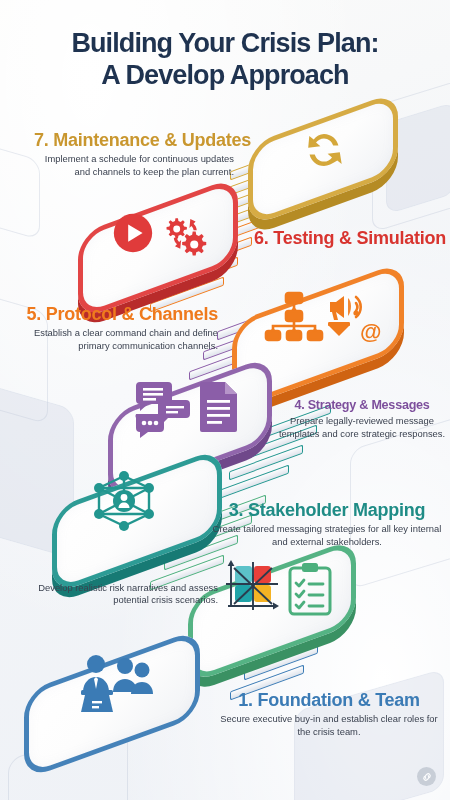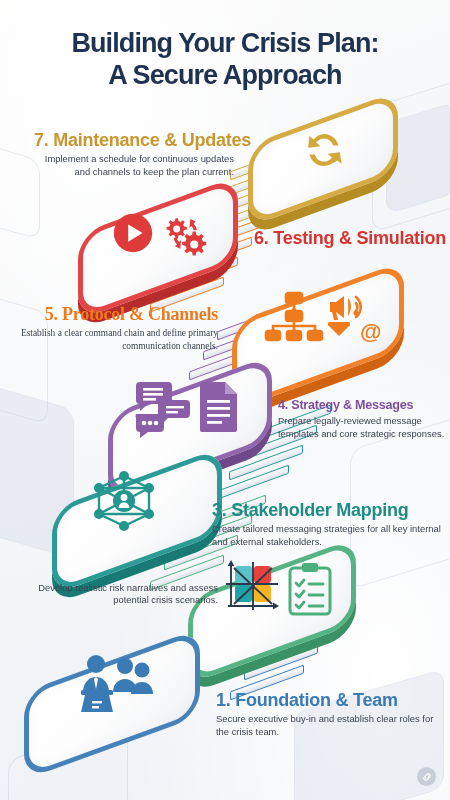--- a/index.html
+++ b/index.html
@@ -134,21 +134,21 @@
     margin-bottom: 3px;
     white-space: nowrap;
   }
   .step-desc {
     font-size: 9.4px;
     line-height: 1.32;
     color: #3b4250;
     font-weight: normal;
   }
   .align-right { text-align: right; }
-  .align-left  { text-align: left;  }
+  .align-left  { text-align: center;  }
 
   
   #header {
     position: absolute;
     top: 28px;
     left: 0;
     width: 100%;
     text-align: center;
     z-index: 6;
   }
@@ -189,21 +189,21 @@
     <div class="bg-shape bg-s4 filled"></div>
     <div class="bg-shape bg-s5"></div>
     <div class="bg-shape bg-s6"></div>
     <div class="bg-shape bg-s7 filled"></div>
     <div class="bg-shape bg-s8"></div>
   </div>
 
   <div id="header">
     <h1>
       <span class="l1">Building Your Crisis Plan:</span>
-      <span class="l2">A Secure Approach</span>
+      <span class="l2">A Develop Approach</span>
     </h1>
   </div>
 
   <div class="stairs" style="left:230px; top:600px; width:120px; height:110px; color:#3b7bb5;">
     <div class="step" style="left:0px;  top:78px; width:74px;"></div>
     <div class="step" style="left:14px; top:58px; width:74px;"></div>
     <div class="step" style="left:28px; top:38px; width:74px;"></div>
     <div class="step" style="left:42px; top:18px; width:74px;"></div>
   </div>
 
@@ -326,21 +326,21 @@
         <path d="M30 12 a7 7 0 0 1 0 8"></path>
       </g>
       <circle cx="30" cy="22" r="2.6" fill="#f07b1d"></circle>
       <g fill="#f07b1d">
         <path d="M2 34 L24 34 L13 45 Z"></path>
         <rect x="2" y="31" width="22" height="4" rx="1.2"></rect>
       </g>
       <text x="34" y="48" font-family="Liberation Sans, sans-serif" font-size="22" font-weight="bold" fill="#f07b1d">@</text>
     </svg>
   </div>
-  <div class="step-text align-right" style="left:18px; top:304px; width:200px;font-family:Liberation Serif, serif;">
+  <div class="step-text align-right" style="left:18px; top:304px; width:200px;">
     <div class="step-title" style="color:#ef7a1d;">5. Protocol &amp; Channels</div>
     <div class="step-desc">Establish a clear command chain and define primary communication channels.</div>
   </div>
 
   <div class="stage" style="left:108px; top:385px; width:164px; height:86px;">
     <div class="platform" style="color:#8b5ea8;">
       <div class="side" style="background:#6f488a; border-radius:26px;"></div>
       <div class="top"></div>
       <div class="rim"></div>
     </div>

